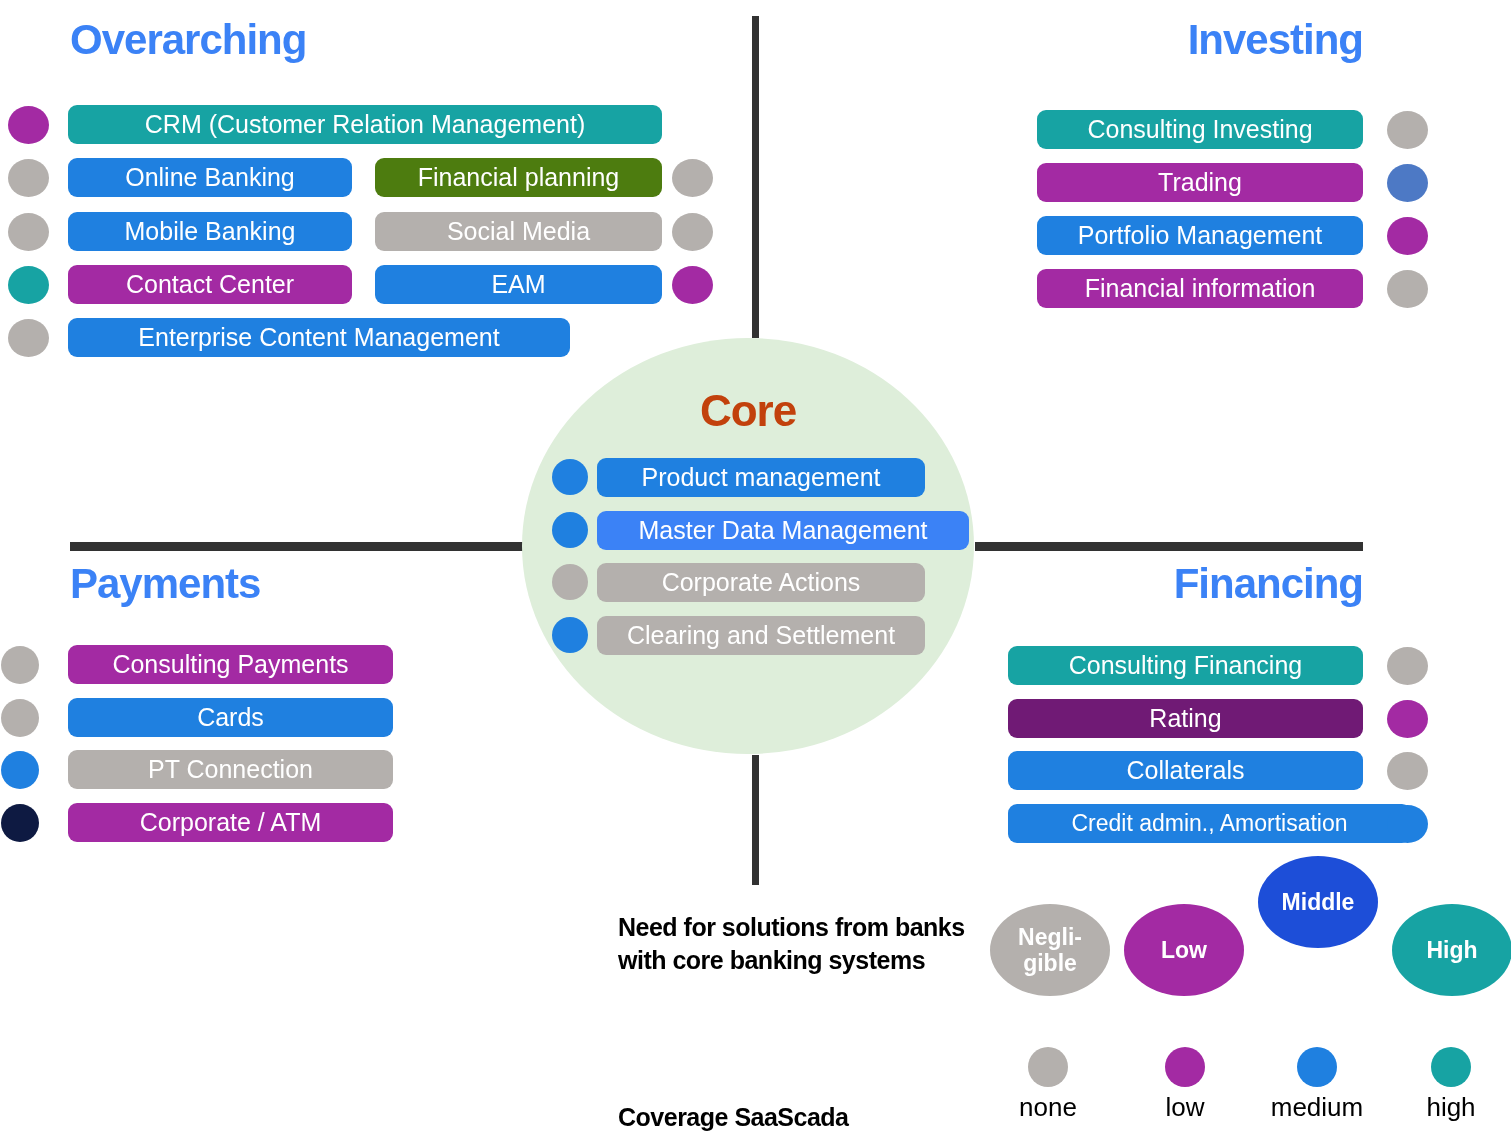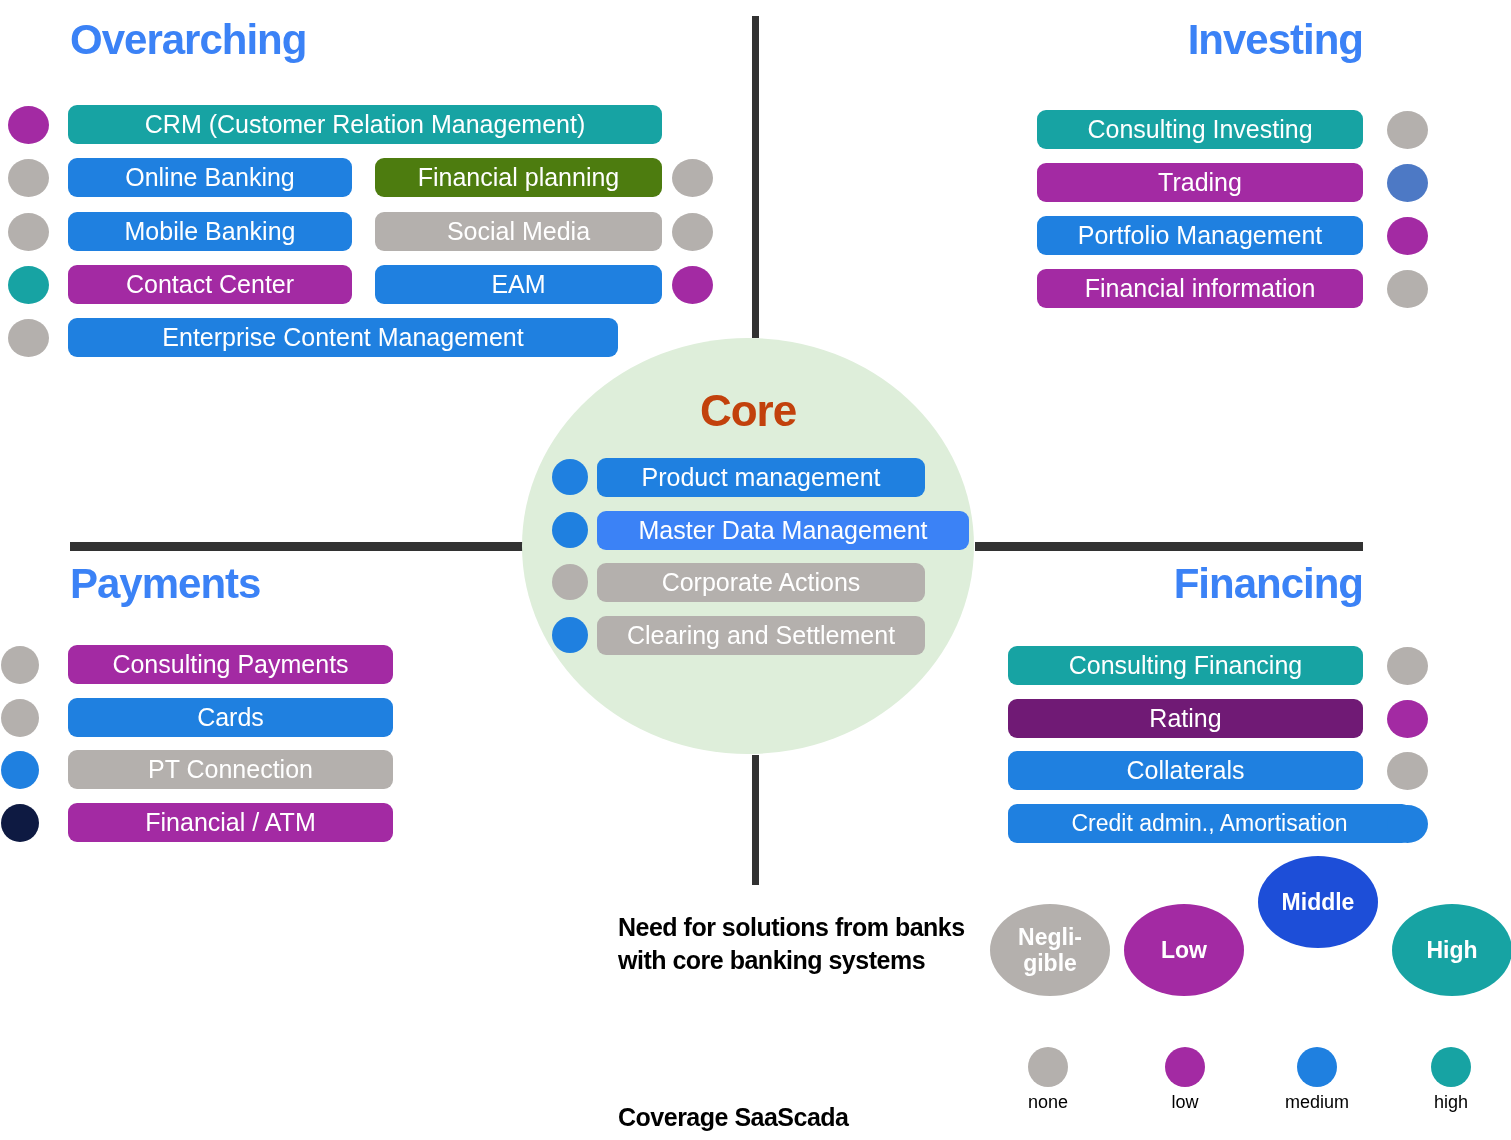--- a/index.html
+++ b/index.html
@@ -25,21 +25,21 @@
   .legend-title{
     position:absolute;font-size:25px;font-weight:700;color:#000;
     line-height:33px;letter-spacing:-0.5px;white-space:pre-line;
   }
   .big-ellipse{
     position:absolute;width:120px;height:92px;border-radius:50%;
     color:#fff;font-weight:700;font-size:23px;line-height:26px;
     display:flex;align-items:center;justify-content:center;
     text-align:center;white-space:pre-line;
   }
-  .small-label{position:absolute;font-size:18px;color:#000;text-align:center;}
+  .small-label{position:absolute;font-size:26px;color:#000;text-align:center;}
 </style>
 </head>
 <body>
 
 <div class="line" style="left:752px;top:16px;width:7px;height:322px;"></div>
 <div class="line" style="left:752px;top:755px;width:7px;height:130px;"></div>
 <div class="line" style="left:70px;top:542px;width:453px;height:9px;"></div>
 <div class="line" style="left:975px;top:542px;width:388px;height:9px;"></div>
 
 <div class="core-circle" style="background: rgb(222, 238, 218);"></div>
@@ -62,41 +62,41 @@
 <div class="dot" style="left: 672px; top: 159px; background: rgb(180, 176, 173);"></div>
 <div class="dot" style="left: 8px; top: 213px; background: rgb(180, 176, 173);"></div>
 <div class="bar" style="left: 68px; top: 212px; width: 284px; background: rgb(31, 128, 224);">Mobile Banking</div>
 <div class="bar" style="left: 375px; top: 212px; width: 287px; background: rgb(180, 176, 173);">Social Media</div>
 <div class="dot" style="left: 672px; top: 213px; background: rgb(180, 176, 173);"></div>
 <div class="dot" style="left: 8px; top: 266px; background: rgb(23, 163, 163);"></div>
 <div class="bar" style="left: 68px; top: 265px; width: 284px; background: rgb(163, 42, 163);">Contact Center</div>
 <div class="bar" style="left: 375px; top: 265px; width: 287px; background: rgb(31, 128, 224);">EAM</div>
 <div class="dot" style="left: 672px; top: 266px; background: rgb(163, 42, 163);"></div>
 <div class="dot" style="left: 8px; top: 319px; background: rgb(180, 176, 173);"></div>
-<div class="bar" style="left: 68px; top: 318px; width: 550px; background: rgb(31, 128, 224);">Enterprise Content Management</div>
+<div class="bar" style="left: 68px; top: 318px; width: 502px; background: rgb(31, 128, 224);">Enterprise Content Management</div>
 
 <div class="qtitle" style="left:1037px;top:16px;width:326px;text-align:right;">Investing</div>
 <div class="bar" style="left: 1037px; top: 110px; width: 326px; background: rgb(23, 163, 163);">Consulting Investing</div>
 <div class="dot" style="left: 1387px; top: 111px; background: rgb(180, 176, 173);"></div>
 <div class="bar" style="left: 1037px; top: 163px; width: 326px; background: rgb(163, 42, 163);">Trading</div>
 <div class="dot" style="left: 1387px; top: 164px; background: rgb(77, 121, 197);"></div>
 <div class="bar" style="left: 1037px; top: 216px; width: 326px; background: rgb(31, 128, 224);">Portfolio Management</div>
 <div class="dot" style="left: 1387px; top: 217px; background: rgb(163, 42, 163);"></div>
 <div class="bar" style="left: 1037px; top: 269px; width: 326px; background: rgb(163, 42, 163);">Financial information</div>
 <div class="dot" style="left: 1387px; top: 270px; background: rgb(180, 176, 173);"></div>
 
 <div class="qtitle" style="left:70px;top:560px;">Payments</div>
 <div class="dot" style="left: 1px; top: 646px; width: 38px; background: rgb(180, 176, 173);"></div>
 <div class="bar" style="left: 68px; top: 645px; width: 325px; background: rgb(163, 42, 163);">Consulting Payments</div>
 <div class="dot" style="left: 1px; top: 699px; width: 38px; background: rgb(180, 176, 173);"></div>
 <div class="bar" style="left: 68px; top: 698px; width: 325px; background: rgb(31, 128, 224);">Cards</div>
 <div class="dot" style="left: 1px; top: 751px; width: 38px; background: rgb(31, 128, 224);"></div>
 <div class="bar" style="left: 68px; top: 750px; width: 325px; background: rgb(180, 176, 173);">PT Connection</div>
 <div class="dot" style="left: 1px; top: 804px; width: 38px; background: rgb(14, 26, 66);"></div>
-<div class="bar" style="left: 68px; top: 803px; width: 325px; background: rgb(163, 42, 163);">Financial / ATM</div>
+<div class="bar" style="left: 68px; top: 803px; width: 325px; background: rgb(163, 42, 163);">Corporate / ATM</div>
 
 <div class="qtitle" style="left:1008px;top:560px;width:355px;text-align:right;">Financing</div>
 <div class="bar" style="left: 1008px; top: 646px; width: 355px; background: rgb(23, 163, 163);">Consulting Financing</div>
 <div class="dot" style="left: 1387px; top: 647px; background: rgb(180, 176, 173);"></div>
 <div class="bar" style="left: 1008px; top: 699px; width: 355px; background: #701a75;">Rating</div>
 <div class="dot" style="left: 1387px; top: 700px; background: rgb(163, 42, 163);"></div>
 <div class="bar" style="left: 1008px; top: 751px; width: 355px; background: rgb(31, 128, 224);">Collaterals</div>
 <div class="dot" style="left: 1387px; top: 752px; background: rgb(180, 176, 173);"></div>
 <div class="bar" style="left: 1008px; top: 804px; width: 403px; font-size: 23px; background: rgb(31, 128, 224);">Credit admin., Amortisation</div>
 <div class="dot" style="left: 1387px; top: 805px; background: rgb(31, 128, 224);"></div>

